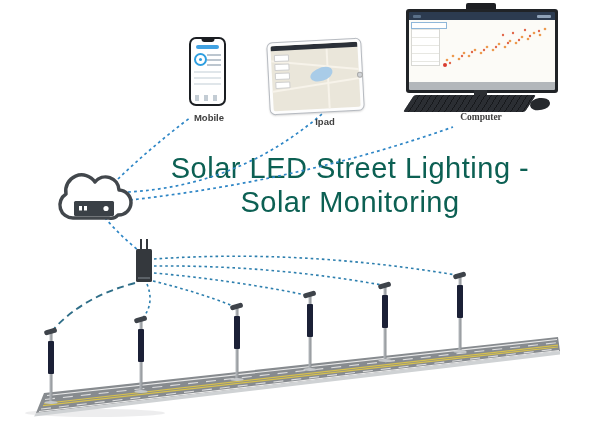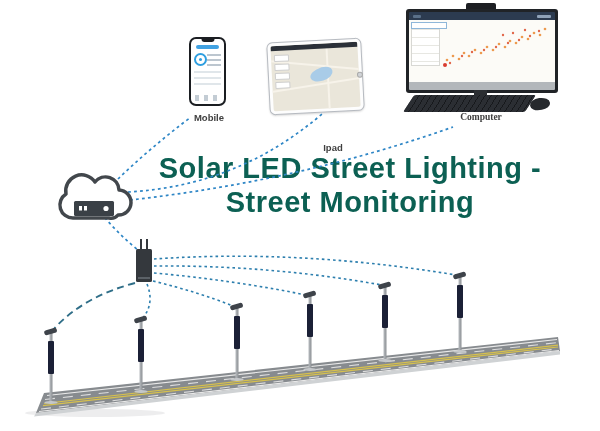--- a/index.html
+++ b/index.html
@@ -2,26 +2,26 @@
 <html><head>
 <meta charset="utf-8">
 <style>
   html,body{margin:0;padding:0;background:#fff;}
   #stage{position:relative;width:600px;height:431px;background:#ffffff;overflow:hidden;
          font-family:"Liberation Sans", sans-serif;}
   .abs{position:absolute;}
 
   
   #title{left:100px;top:151px;width:500px;text-align:center;color:#0c6053;
-         font-weight:bold;font-size:29px;line-height:34px;letter-spacing:0.5px;}
+         font-weight:normal;font-size:29px;line-height:34px;letter-spacing:0.5px;}
 
   
   .dev-label{font-size:9.5px;font-weight:600;color:#3f3f3f;text-align:center;}
   #lbl-mobile{left:186px;top:112px;width:46px;text-align:center;}
-  #lbl-ipad{left:310px;top:116px;width:46px;margin-top:26px;}
+  #lbl-ipad{left:302px;top:116px;width:46px;}
   #lbl-computer{left:448px;top:112px;width:66px;font-family:Liberation Serif, serif;}
 
   
   #phone{left:189px;top:37px;width:37px;height:69px;background:#1b1e22;border-radius:7px;padding:2px;box-sizing:border-box;}
   #phone-screen{position:relative;width:100%;height:100%;background:#fff;border-radius:5px;overflow:hidden;}
   #phone-notch{position:absolute;top:0;left:50%;transform:translateX(-50%);width:13px;height:3px;background:#1b1e22;border-radius:0 0 3px 3px;}
   .p-bar{position:absolute;top:6px;left:5px;right:5px;height:4px;background:#41a2e2;border-radius:2px;}
   .p-gauge{position:absolute;top:14px;left:3px;width:9px;height:9px;border:2.5px solid #2f9fe0;border-radius:50%;}
   .p-gauge span{position:absolute;left:50%;top:50%;width:3px;height:3px;margin:-1.5px;background:#2f9fe0;border-radius:50%;}
   .p-cells{position:absolute;top:15px;right:3px;width:14px;height:12px;
@@ -112,21 +112,21 @@
     <line x1="47" y1="395.5" x2="557" y2="339.5" stroke="#e9e9e9" stroke-width="1.2"></line>
     <line x1="45" y1="399.5" x2="558" y2="342.5" stroke="#dddddd" stroke-width="1.1" stroke-dasharray="10 8"></line>
     <line x1="44" y1="403.5" x2="558" y2="345.2" stroke="#d6c04e" stroke-width="1.2"></line>
     <line x1="43" y1="405.6" x2="558" y2="347" stroke="#d6c04e" stroke-width="1.2"></line>
     <line x1="41" y1="409" x2="559" y2="348.8" stroke="#dddddd" stroke-width="1.1" stroke-dasharray="10 8"></line>
     <line x1="39" y1="411.5" x2="559" y2="350.5" stroke="#e9e9e9" stroke-width="1.2"></line>
   </svg>
 
   <div id="title" class="abs">
     <div>Solar LED Street Lighting -</div>
-    <div>Street Monitoring</div>
+    <div>Solar Monitoring</div>
   </div>
 
   <svg class="abs" width="600" height="431" viewBox="0 0 600 431" style="left:0;top:0;">
     <g fill="none" stroke="#2e86c6" stroke-width="1.7" stroke-dasharray="2.8 3.2">
       <path d="M 118 179 Q 150 148 191 117"></path>
       <path d="M 128 192 Q 238 186 322 114"></path>
       <path d="M 130 200 Q 300 181 453 127"></path>
       <path d="M 101 213 Q 117 233 138 250"></path>
     </g>
     <g fill="none" stroke="#2d7fae" stroke-width="1.6" stroke-dasharray="2.6 3">

